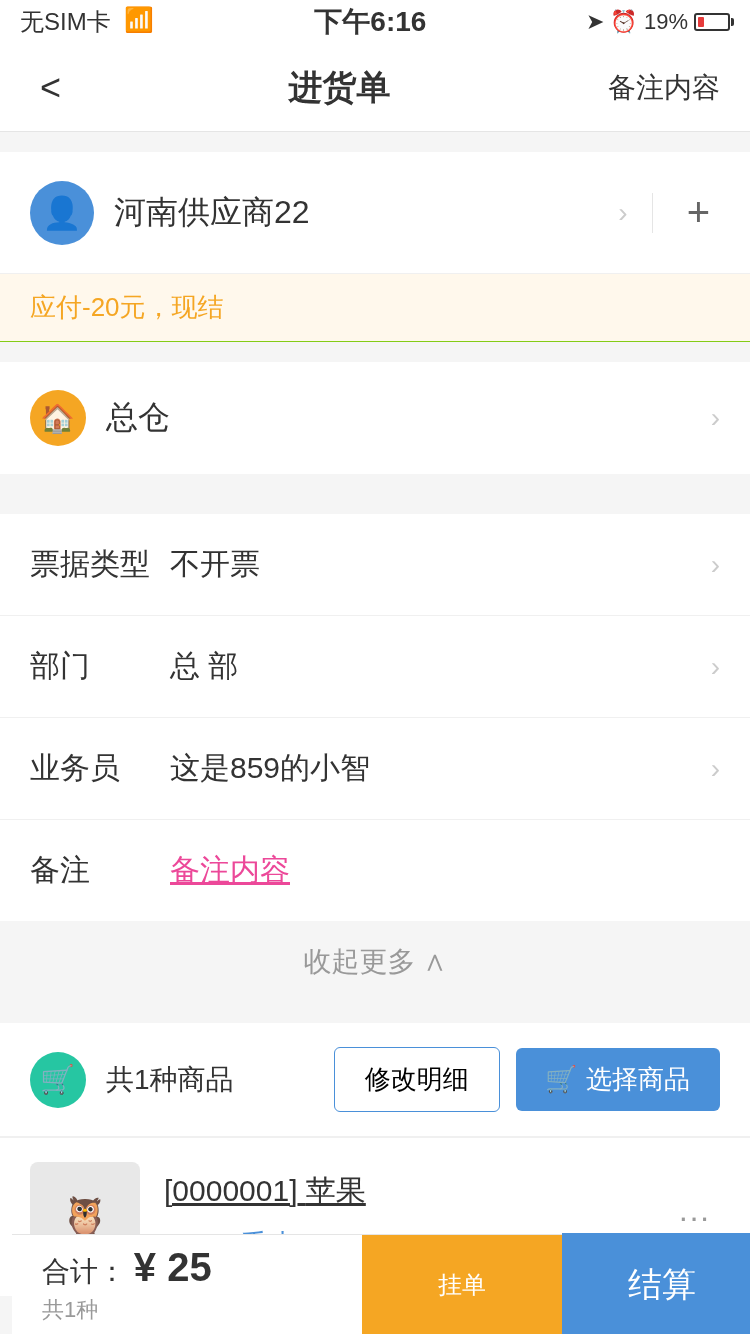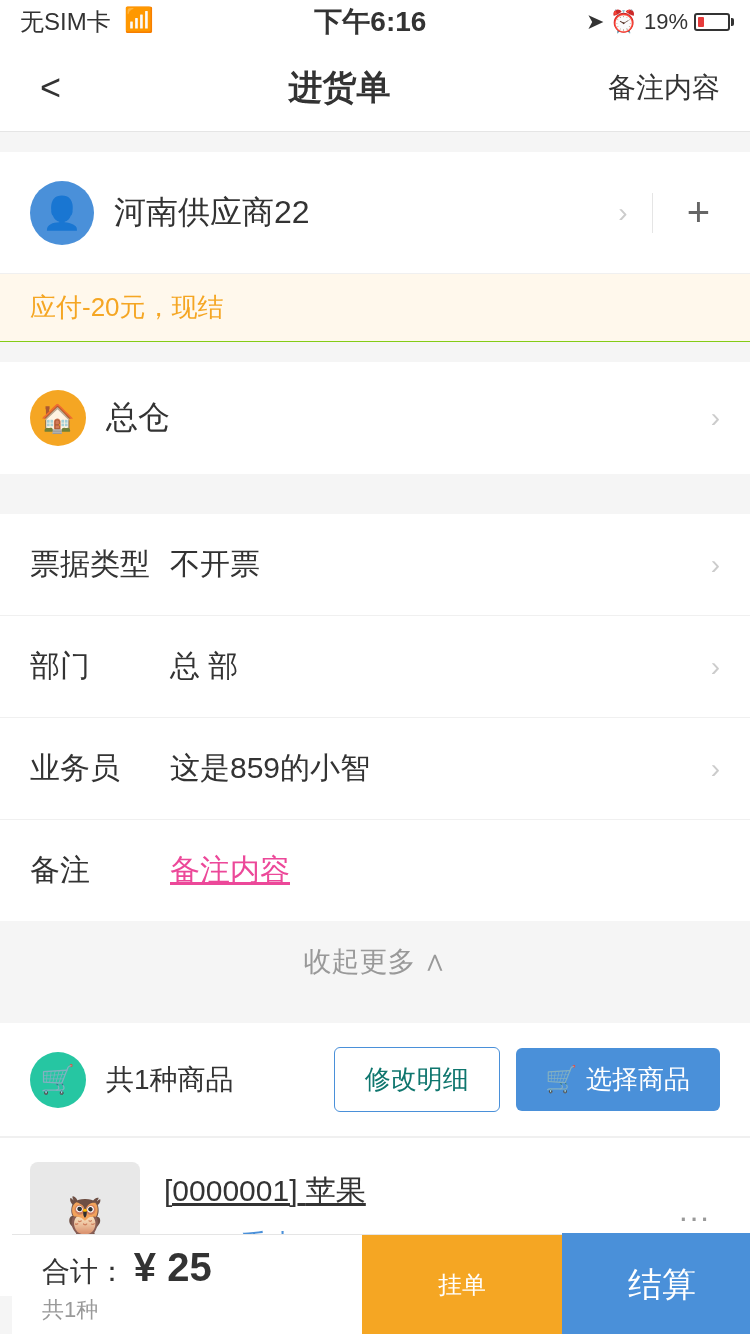--- a/index.html
+++ b/index.html
@@ -239,21 +239,21 @@
       margin-right: 20px;
       flex-shrink: 0;
     }
     .products-count {
       flex: 1;
       font-size: 28px;
       color: #333;
     }
     .btn-outline {
       border: 1px solid #4a90d9;
-      color: #0f766e;
+      color: #000000;
       background: #fff;
       padding: 14px 30px;
       font-size: 26px;
       border-radius: 6px;
       cursor: pointer;
       margin-right: 16px;
     }
     .btn-solid {
       background: #4a90d9;
       color: #fff;

